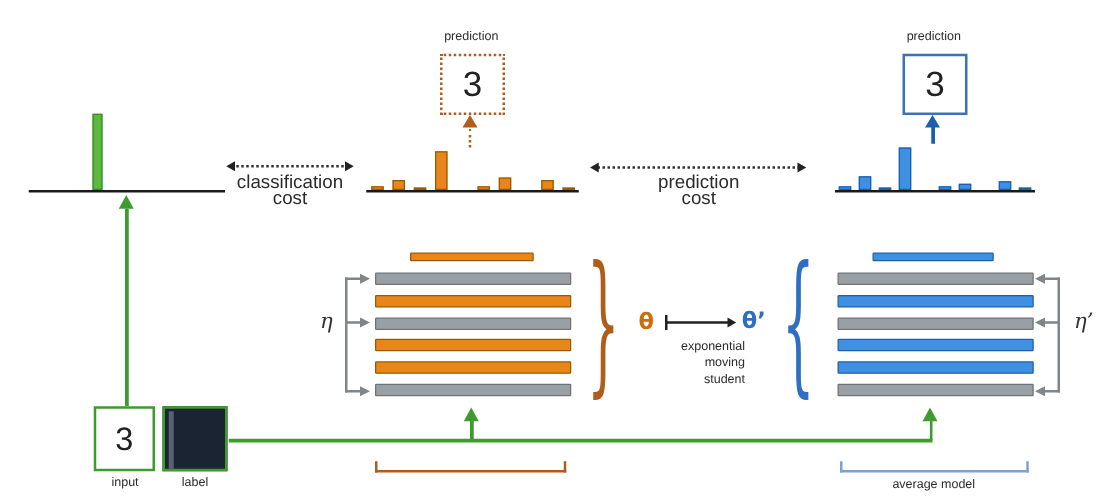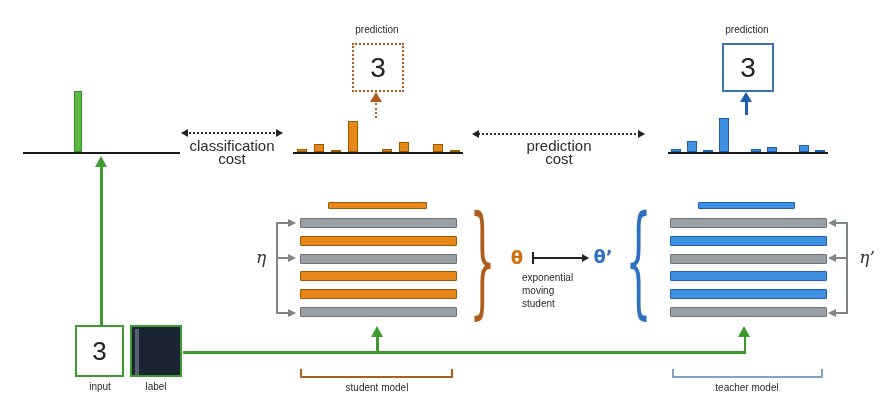--- a/index.html
+++ b/index.html
@@ -42,21 +42,21 @@
   .brace{position:absolute;display:flex;align-items:center;justify-content:center;}
   .brace span{font-family:"DejaVu Serif",serif;font-size:52px;font-weight:400;line-height:1;display:block;
               transform:scale(0.8,2.35);transform-origin:center;}
   .greek{font-family:"DejaVu Serif",serif;font-style:italic;font-size:17px;color:#333;}
   .theta{font-family:"DejaVu Sans",sans-serif;font-weight:bold;font-size:18px;}
   .bottom-bracket{position:absolute;height:9px;border-bottom:2px solid;border-left:2px solid;border-right:2px solid;box-sizing:border-box;}
   .input-img{position:absolute;box-sizing:border-box;border:2px solid var(--green);background:var(--input-bg);overflow:hidden;}
   .input-strip{position:absolute;left:3px;top:2px;width:4px;height:47px;background:var(--input-digit);opacity:.45;}
   .input-digits{position:absolute;left:9px;top:3px;font-family:"DejaVu Sans",sans-serif;font-weight:bold;
                 font-size:38px;letter-spacing:-3px;color:var(--input-digit);text-shadow:1px 1px 0 #0d1420;}
-  .ema-caption{position:absolute;text-align:left;font-size:10px;line-height:13px;color:var(--text);}
+  .ema-caption{position:absolute;text-align:right;font-size:10px;line-height:13px;color:var(--text);}
 </style>
 </head>
 <body>
 
 <div class="canvas">
 
   <div class="axis" style="left:23px;top:152px;width:157px;"></div>
   <div class="chart" style="left:23px;top:91px;width:157px;height:61px;">
       <div class="bar" style="left: 50.95px; width: 8px; height: 61px; background: rgb(92, 184, 62); border-color: rgb(55, 140, 38);"></div>
     </div>
@@ -186,17 +186,16 @@
   <div class="cap" style="left:75px;top:380px;width:50px;">input</div>
   <div class="cap" style="left:130px;top:380px;width:52px;">label</div>
 
   <div class="hline-green" style="left:183px;top:351px;width:563px;"></div>
   <div class="vline-green" style="left:376px;top:335px;height:17px;"></div>
   <div class="tri tri-up-green" style="left:371px;top:326px;"></div>
   <div class="vline-green" style="left:743.5px;top:335px;height:17px;"></div>
   <div class="tri tri-up-green" style="left:738px;top:326px;"></div>
 
   <div class="bottom-bracket" style="left:300px;top:369px;width:153px;border-color:var(--rust);"></div>
-  <div class="cap" style="left:315px;top:381px;width:124px;">student model</div>
   <div class="bottom-bracket" style="left:672px;top:369px;width:151px;border-color:var(--teacher-bracket);"></div>
-  <div class="cap" style="left:685px;top:381px;width:124px;">teacher model</div>
+  <div class="cap" style="left:685px;top:381px;width:124px;">average model</div>
 
 </div>
 
 </body></html>

